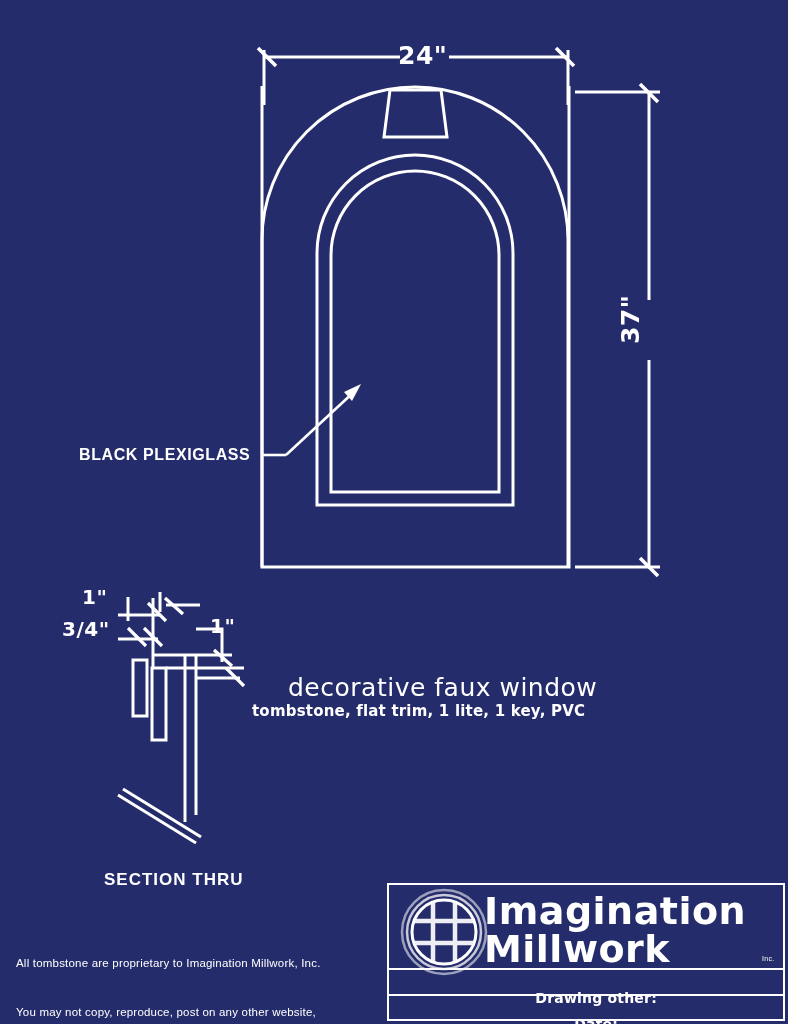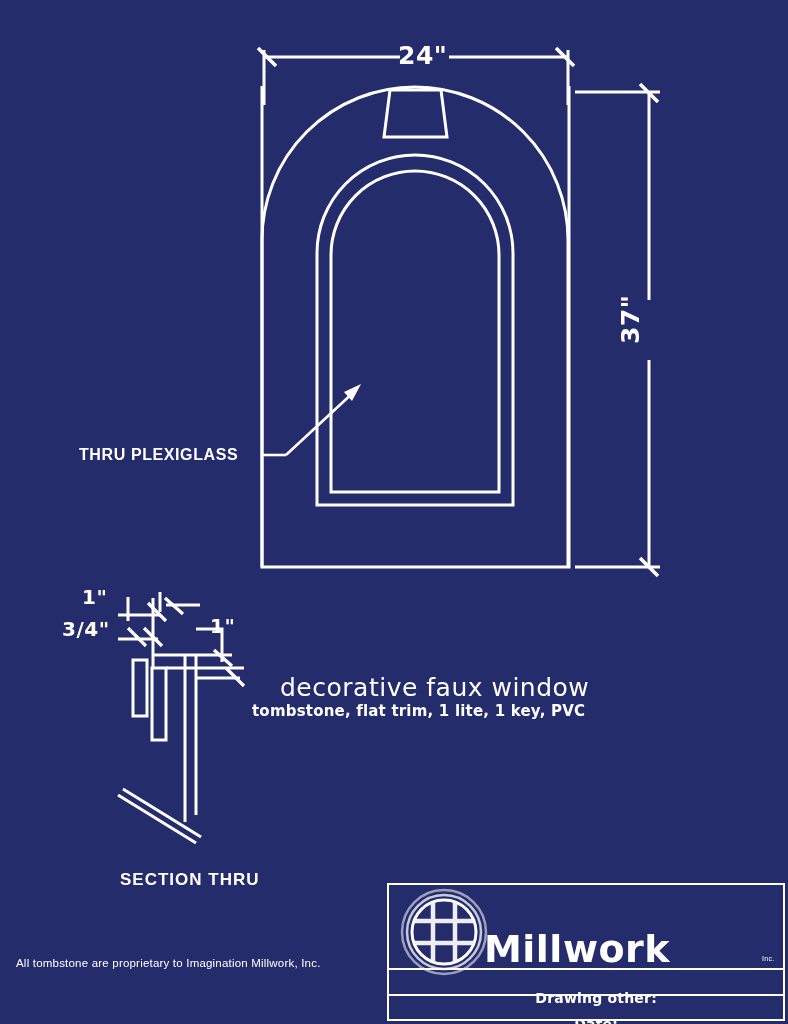--- a/index.html
+++ b/index.html
@@ -180,42 +180,44 @@
           <line x1="-34" y1="11" x2="34" y2="11"></line>
         </g>
       </g>
     </g>
   </svg>
 
   <div class="txt dim-label" style="left:398px; top:42px; font-size:25px;">24"</div>
 
   <div class="txt dim-label rot90" style="left:606px; top:305px; font-size:25px; width:50px; text-align:center;">37"</div>
 
-  <div class="txt callout-label" style="left:79px; top:446px;">THRU PLEXIGLASS</div>
+  <div class="txt callout-label" style="left:79px; top:446px;">BLACK PLEXIGLASS</div>
 
   <div class="txt dim-label" style="left:82px; top:586px; font-size:20px;">1"</div>
 
   <div class="txt dim-label" style="left:62px; top:618px; font-size:20px;">3/4"</div>
 
   <div class="txt dim-label" style="left:210px; top:615px; font-size:20px;">1"</div>
 
-  <div class="txt callout-label" style="left:120px; top:870px; font-size:17px; letter-spacing:1px;">SECTION THRU</div>
-
-  <div class="txt title-main" style="left:280px; top:674px;">decorative faux window</div>
+  <div class="txt callout-label" style="left:104px; top:870px; font-size:17px; letter-spacing:1px;">SECTION THRU</div>
+
+  <div class="txt title-main" style="left:288px; top:674px;">decorative faux window</div>
 
   <div class="txt title-sub" style="left:252px; top:703px;text-align:right;">tombstone, flat trim, 1 lite, 1 key, PVC</div>
 
   <div class="txt legal" style="left:16px; top:923px;">
     <div>All tombstone are proprietary to Imagination Millwork, Inc.</div>
+    <div>You may not copy, reproduce, post on any other website,</div>
     
     
     
     
   </div>
 
+  <div class="txt brand-word" style="left:484px; top:890px;">Imagination</div>
 
   <div class="txt brand-word" style="left:484px; top:928px;">Millwork</div>
 
   <div class="txt brand-inc" style="left:762px; top:955px;">Inc.</div>
 
   <div class="txt tb-row-text" style="left:388px; top:974px; width:396px; text-align:center;">
     <span>Drawing other:</span>
     <span>&nbsp;</span>
     <span>WTFK-24X37-1-1</span>
   </div>

